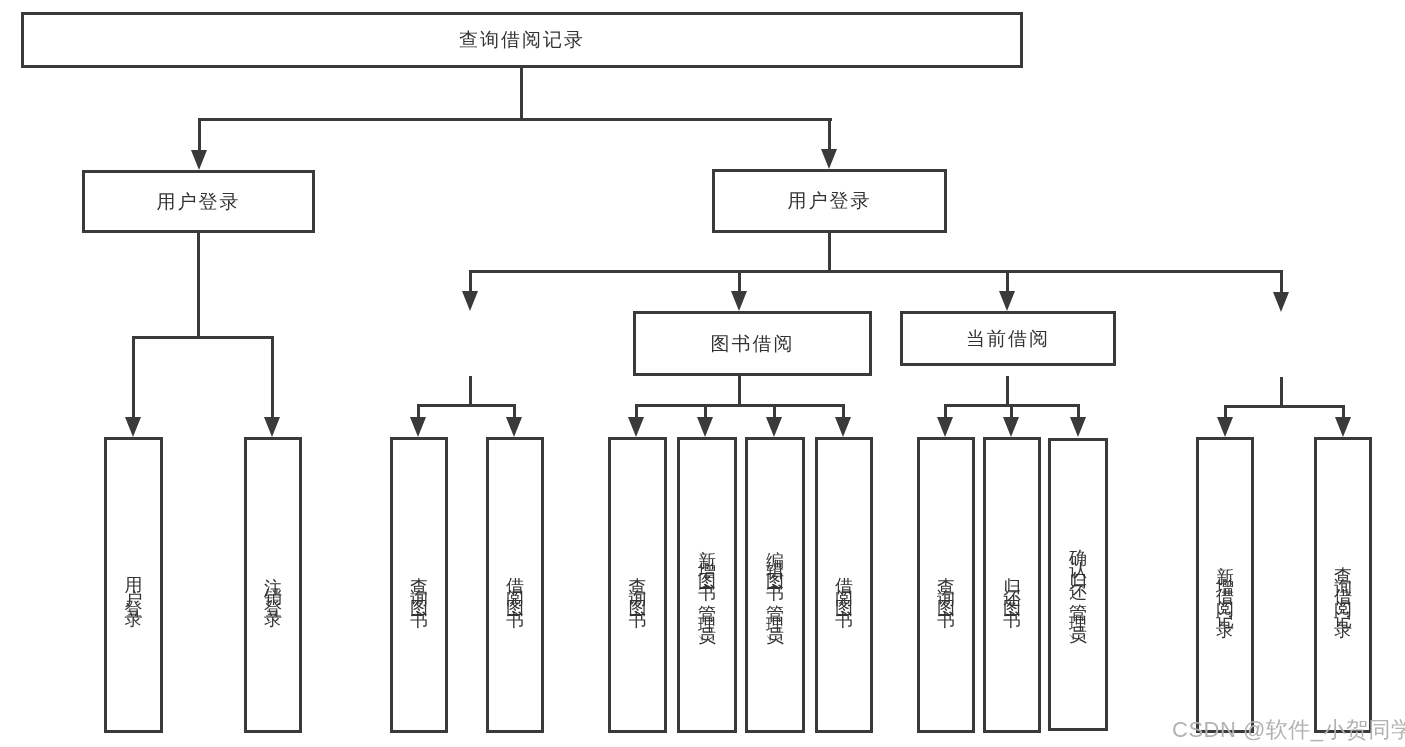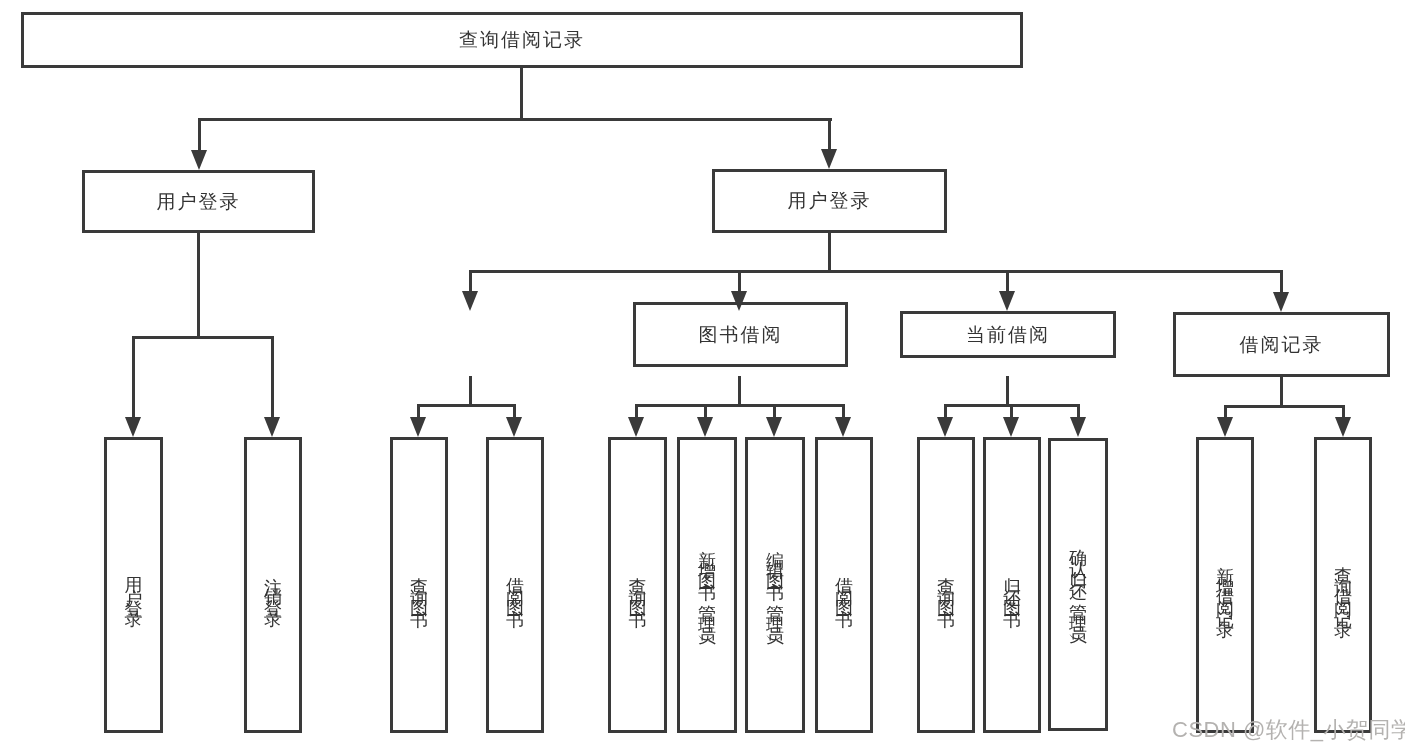--- a/index.html
+++ b/index.html
@@ -38,31 +38,28 @@
 
   <div class="box hbox" style="left:82px;top:170px;width:233px;height:63px;">
     <span>用户登录</span>
   </div>
 
   <div class="box hbox" style="left:712px;top:169px;width:235px;height:64px;">
     <span>用户登录</span>
   </div>
 
 
-  <div class="box hbox" style="left:633px;top:302px;width:215px;height:65px;">
+  <div class="box hbox" style="left:633px;top:311px;width:239px;height:65px;">
     <span>图书借阅</span>
   </div>
 
-  <div class="box hbox" style="left:900px;top:311px;width:216px;height:47px;">
+  <div class="box hbox" style="left:900px;top:311px;width:216px;height:55px;">
     <span>当前借阅</span>
   </div>
 
-  <div class="box hbox" style="left:1173px;top:312px;width:217px;height:65px;">
-    <span>借阅记录</span>
-  </div>
 
   <div class="box vbox" style="left:104px;top:437px;width:59px;height:296px;">
     <span>用户登录</span>
   </div>
 
   <div class="box vbox" style="left:244px;top:437px;width:58px;height:296px;">
     <span>注销登录</span>
   </div>
 
   <div class="box vbox" style="left:390px;top:437px;width:58px;height:296px;">

